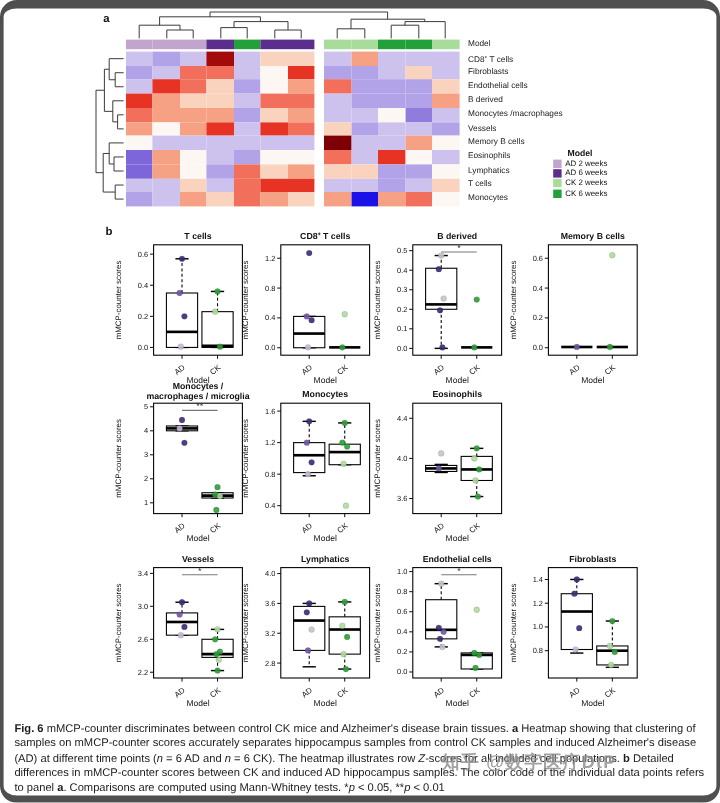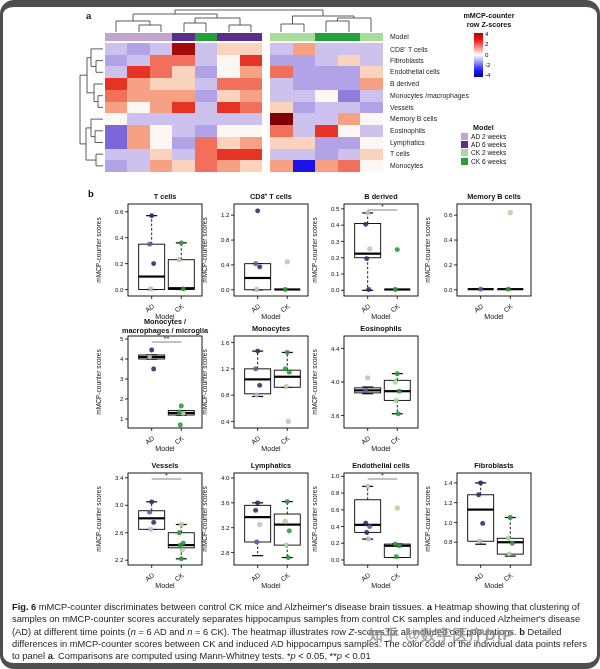--- a/index.html
+++ b/index.html
@@ -230,34 +230,20 @@
       <div style="top: 47.055px;">B derived</div>
       <div style="top: 58.785px;">Monocytes /macrophages</div>
       <div style="top: 70.515px;">Vessels</div>
       <div style="top: 82.245px;">Memory B cells</div>
       <div style="top: 93.975px;">Eosinophils</div>
       <div style="top: 105.705px;">Lymphatics</div>
       <div style="top: 117.435px;">T cells</div>
       <div style="top: 129.165px;">Monocytes</div>
     </div>
 
-  <div id="zleg">
-    <div class="t">mMCP-counter</div>
-    <div class="t">row Z-scores</div>
-    <div id="cbar-wrap">
-      <div id="cbar"></div>
-      <div id="cbar-ticks">
-          <div class="cbar-tick" style="top: -3px;">4</div>
-          <div class="cbar-tick" style="top: 7.3px;">2</div>
-          <div class="cbar-tick" style="top: 17.6px;">0</div>
-          <div class="cbar-tick" style="top: 27.9px;">-2</div>
-          <div class="cbar-tick" style="top: 38.2px;">-4</div>
-        </div>
-    </div>
-  </div>
 
   <div id="mleg">
     <div class="t">Model</div>
     <div id="mleg-items">
         <div class="mleg-item">
           <span class="mleg-sw" style="background: rgb(194, 165, 207);"></span>
           <span>AD 2 weeks</span>
         </div>
         <div class="mleg-item">
           <span class="mleg-sw" style="background: rgb(91, 46, 142);"></span>

